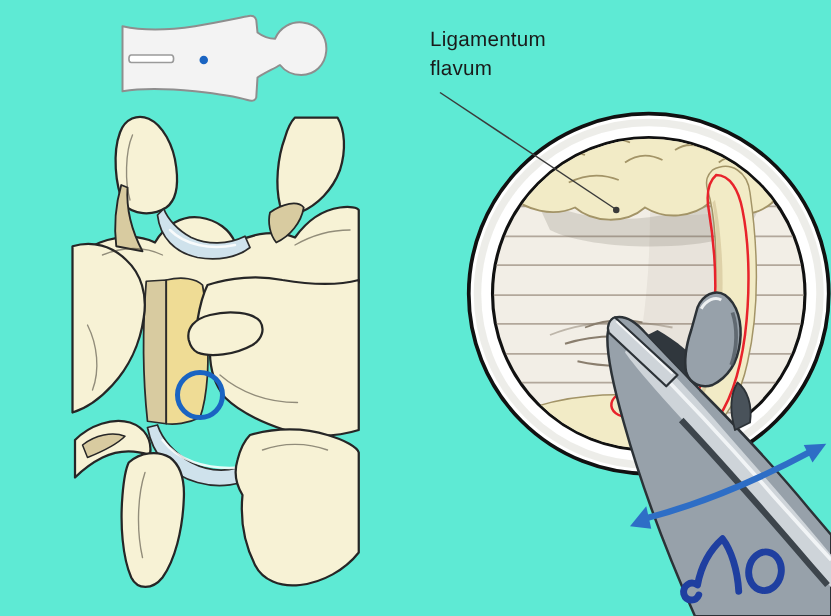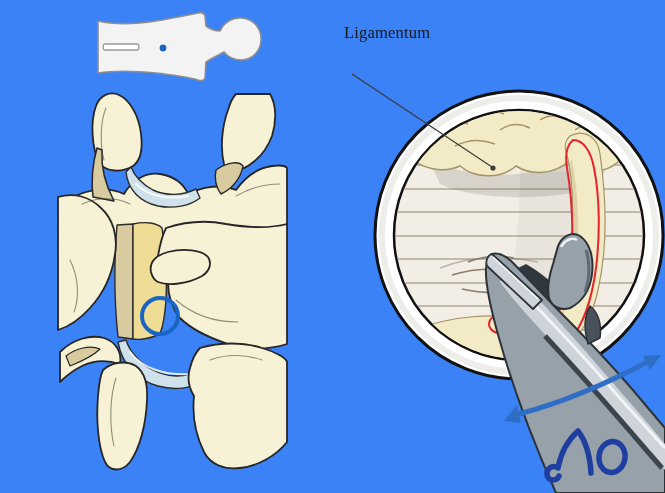--- a/index.html
+++ b/index.html
@@ -1,17 +1,17 @@
 <!DOCTYPE html>
 <html style="--c-accent-blue: #1a64c2; --c-arrow-blue: #2e6ec6; --c-logo-blue: #1f3fa0; --c-marker-red: #e8232b; --c-bone: #f7f2d5; --c-bone-tan: #d8cba0; --c-flavum-yellow: #efdc95; --c-disc-blue: #cfe2ec; --c-tissue-bg: #f2eee6; --c-striation-brown: #a79b8d; --c-fat-yellow: #f2ebc6; --c-fat-outline: #a39467; --c-steel: #97a1aa; --c-steel-light: #ced4d9; --c-steel-dark: #3d454c; --c-ink: #1a1a1a; --c-icon-gray: #8e8e8e; --c-icon-fill: #f3f3f3;"><head>
 <meta charset="utf-8">
 <style>
   html,body{margin:0;padding:0;background:#fff;}
-  .canvas{position:relative;width:665px;height:493px;background:#3b82f6;overflow:hidden;
-          font-family:Liberation Serif, serif;}
+  .canvas{position:relative;width:665px;height:493px;background:#5eead4;overflow:hidden;
+          font-family:Liberation Sans, sans-serif;}
   .canvas svg{position:absolute;left:0;top:0;}
   .lf-label{position:absolute;left:344px;top:21px;font-size:16.5px;line-height:23px;
             color:var(--c-ink,#1a1a1a);letter-spacing:.2px;}
 </style>
 </head>
 <body>
 
 <div class="canvas">
 
 <svg width="665" height="493" viewBox="0 0 665 493">
@@ -182,15 +182,16 @@
 
   <g fill="none" stroke="var(--c-logo-blue)" stroke-width="5.5" stroke-linecap="round" stroke-linejoin="round">
     <title>AO</title>
     <path d="M559,476 C557,481 549,482 547,475 C546,469 552,464 558,468 C561,452 569,439 578,431 C585,440 590,456 591,473"></path>
     <ellipse cx="612" cy="457" rx="13" ry="15.5" transform="rotate(9 612 457)"></ellipse>
   </g>
 </svg>
 
 <div class="lf-label">
   <div>Ligamentum</div>
+  <div>flavum</div>
 </div>
 
 </div>
 
 </body></html>

